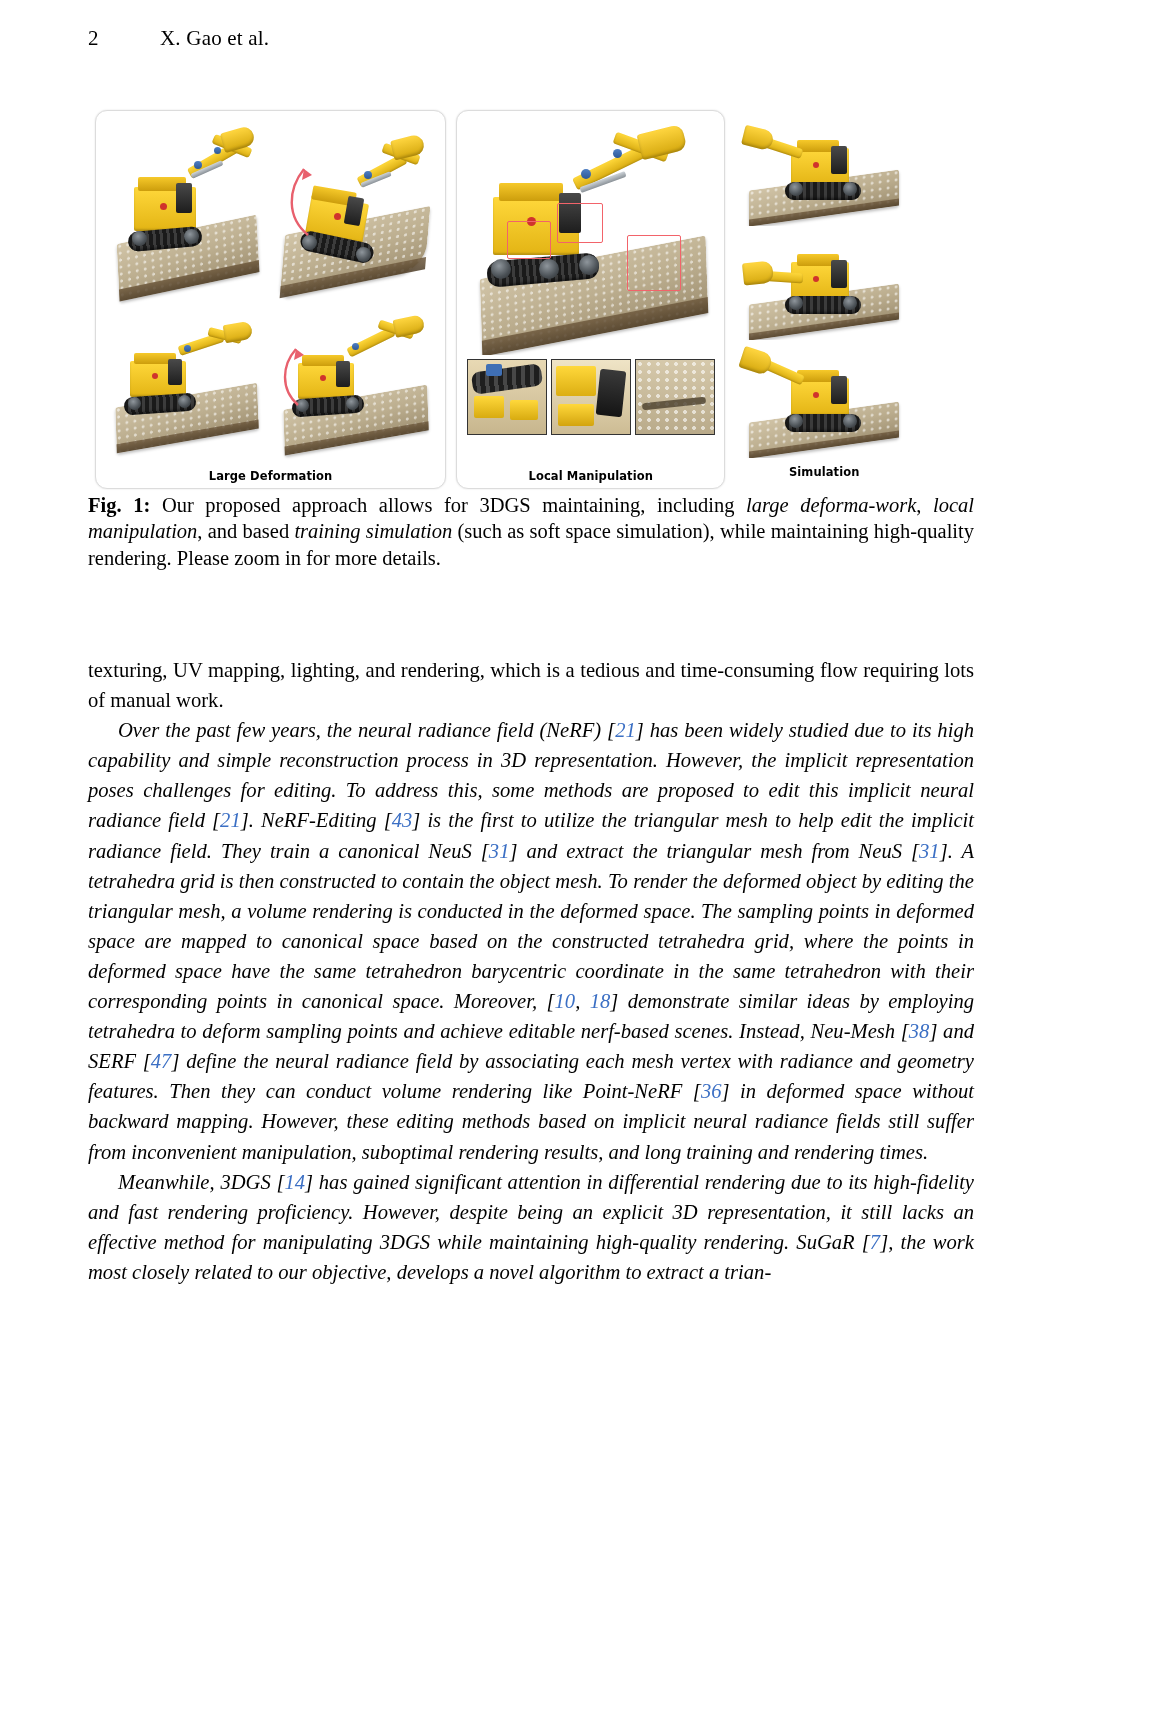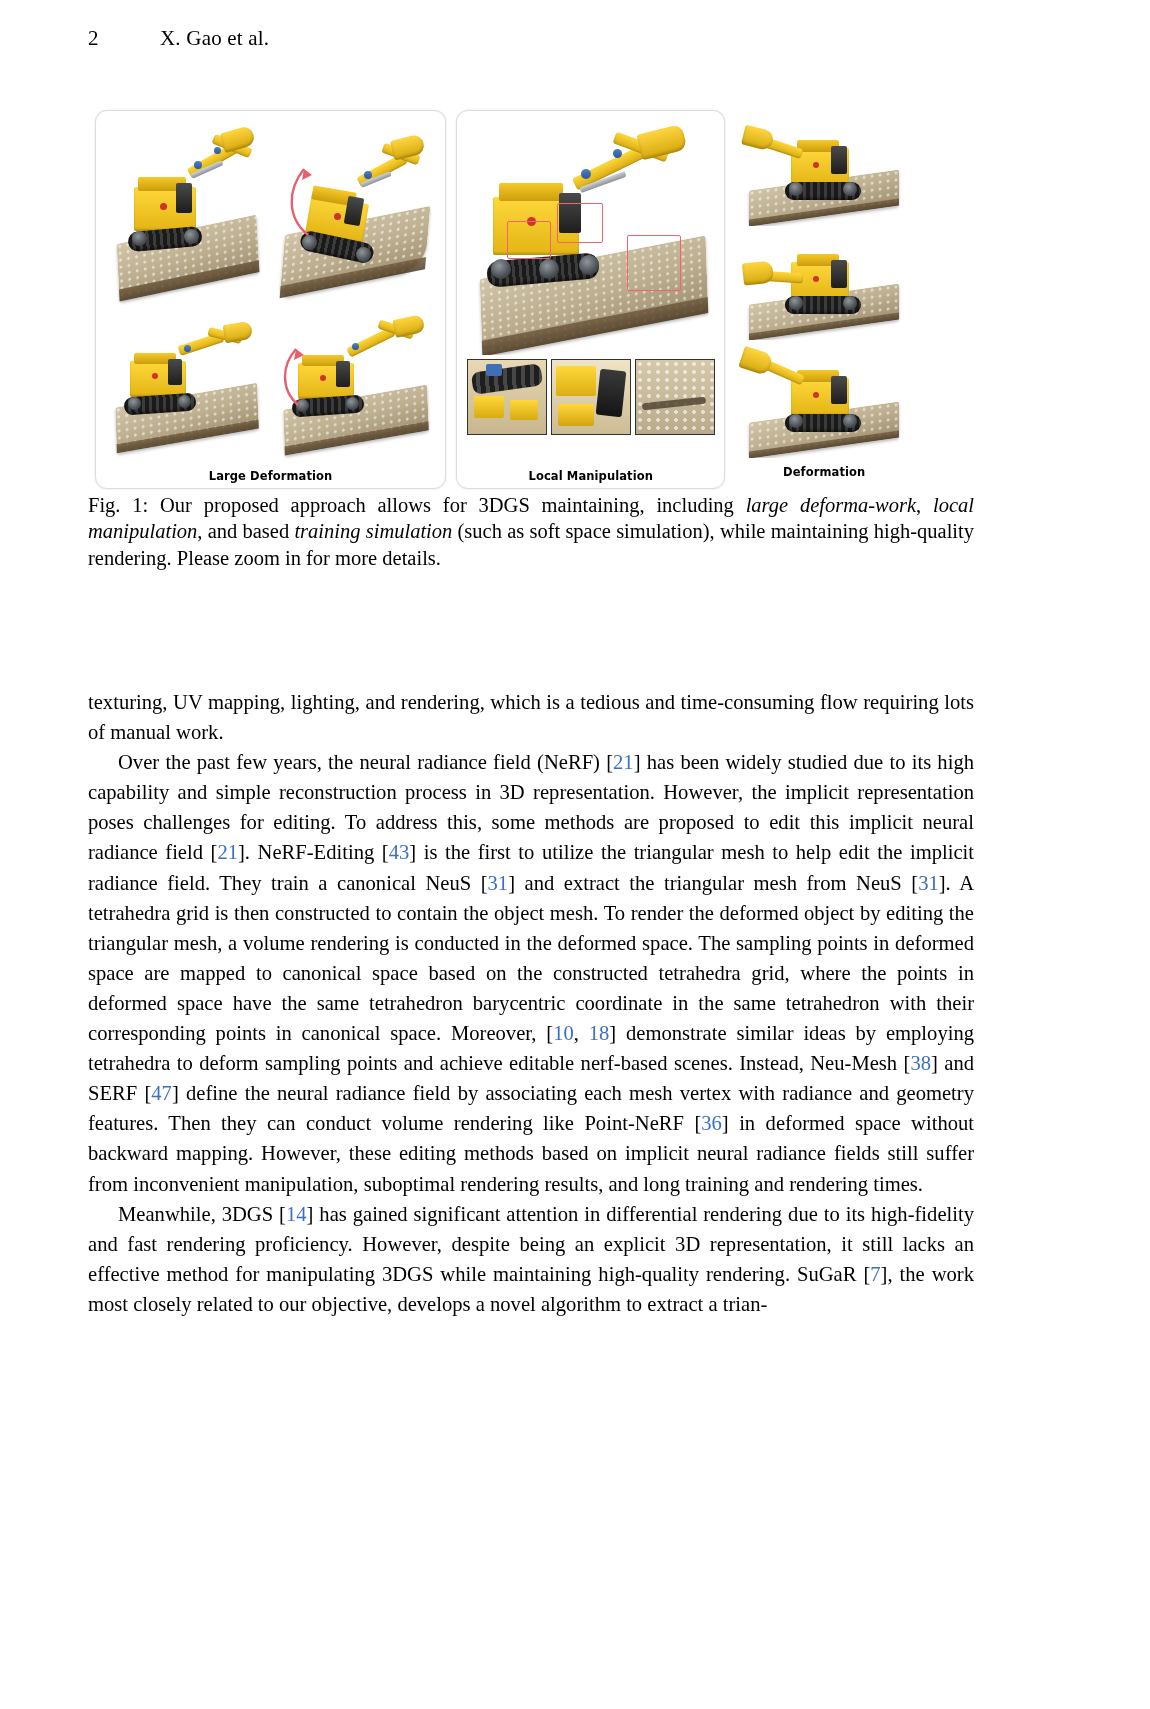--- a/index.html
+++ b/index.html
@@ -146,37 +146,36 @@
   
   .fig-caption {
     position: absolute;
     left: 88px;
     top: 492px;
     width: 886px;
     font-size: 20.5px;
     line-height: 26.4px;
     text-align: justify;
   }
-  .fig-caption b { font-weight: normal; }
+  .fig-caption b { font-weight: bold; }
   .fig-caption i { font-style: italic; }
 
   
   .body {
     position: absolute;
     left: 88px;
     top: 655px;
     width: 886px;
     font-size: 20.6px;
     line-height: 30.1px;
     text-align: justify;
     text-justify: inter-word;
-    margin-top: 32px;
   }
   .body p { margin: 0; }
-  .body p.indent { text-indent: 30px; }
+  .body p.indent { text-indent: 30px; font-style: italic; }
   .cite { color: #3b6fc4; }
 </style>
 </head>
 <body>
 
 <div class="page-header">
   <span class="pagenum">2</span><span>X. Gao et al.</span>
 </div>
 
 <div class="figure">
@@ -372,21 +371,21 @@
         <div class="blk dark" style="left:92px; top:30px; width:16px; height:28px;"></div>
         <div class="blk red" style="left:74px; top:46px; width:6px; height:6px;"></div>
         <div class="blk track" style="left:46px; top:68px; width:76px; height:18px;"></div>
         <div class="blk wheel" style="left:50px; top:68px; width:14px; height:14px;"></div>
         <div class="blk wheel" style="left:104px; top:68px; width:14px; height:14px;"></div>
         <div class="blk arm" style="left:18px; top:20px; width:48px; height:10px; transform:rotate(24deg);"></div>
         <div class="blk bucket" style="left:2px; top:4px; width:30px; height:22px; transform:rotate(18deg);"></div>
       </div>
     </div>
 
-    <div class="panel-caption" style="bottom:10px;">Deformation</div>
+    <div class="panel-caption" style="bottom:10px;">Simulation</div>
   </div>
 </div>
 
 <div class="fig-caption">
   <b>Fig. 1:</b><span> Our proposed approach allows for 3DGS maintaining, including </span><i>large deforma-</i><i>work</i><span>, </span><i>local manipulation</i><span>, and based </span><i>training simulation</i><span> (such as soft space simulation),</span> <span>while maintaining high-quality rendering. Please zoom in for more details.</span>
 </div>
 
 <div class="body" id="body-text">
     <p>texturing, UV mapping, lighting, and rendering, which is a tedious and time-consuming flow requiring lots of manual work.</p>
     <p class="indent">Over the past few years, the neural radiance field (NeRF) [<span class="cite">21</span>] has been widely studied due to its high capability and simple reconstruction process in 3D representation. However, the implicit representation poses challenges for editing. To address this, some methods are proposed to edit this implicit neural radiance field [<span class="cite">21</span>]. NeRF-Editing [<span class="cite">43</span>] is the first to utilize the triangular mesh to help edit the implicit radiance field. They train a canonical NeuS [<span class="cite">31</span>] and extract the triangular mesh from NeuS [<span class="cite">31</span>]. A tetrahedra grid is then constructed to contain the object mesh. To render the deformed object by editing the triangular mesh, a volume rendering is conducted in the deformed space. The sampling points in deformed space are mapped to canonical space based on the constructed tetrahedra grid, where the points in deformed space have the same tetrahedron barycentric coordinate in the same tetrahedron with their corresponding points in canonical space. Moreover, [<span class="cite">10</span>, <span class="cite">18</span>] demonstrate similar ideas by employing tetrahedra to deform sampling points and achieve editable nerf-based scenes. Instead, Neu-Mesh [<span class="cite">38</span>] and SERF [<span class="cite">47</span>] define the neural radiance field by associating each mesh vertex with radiance and geometry features. Then they can conduct volume rendering like Point-NeRF [<span class="cite">36</span>] in deformed space without backward mapping. However, these editing methods based on implicit neural radiance fields still suffer from inconvenient manipulation, suboptimal rendering results, and long training and rendering times.</p>

